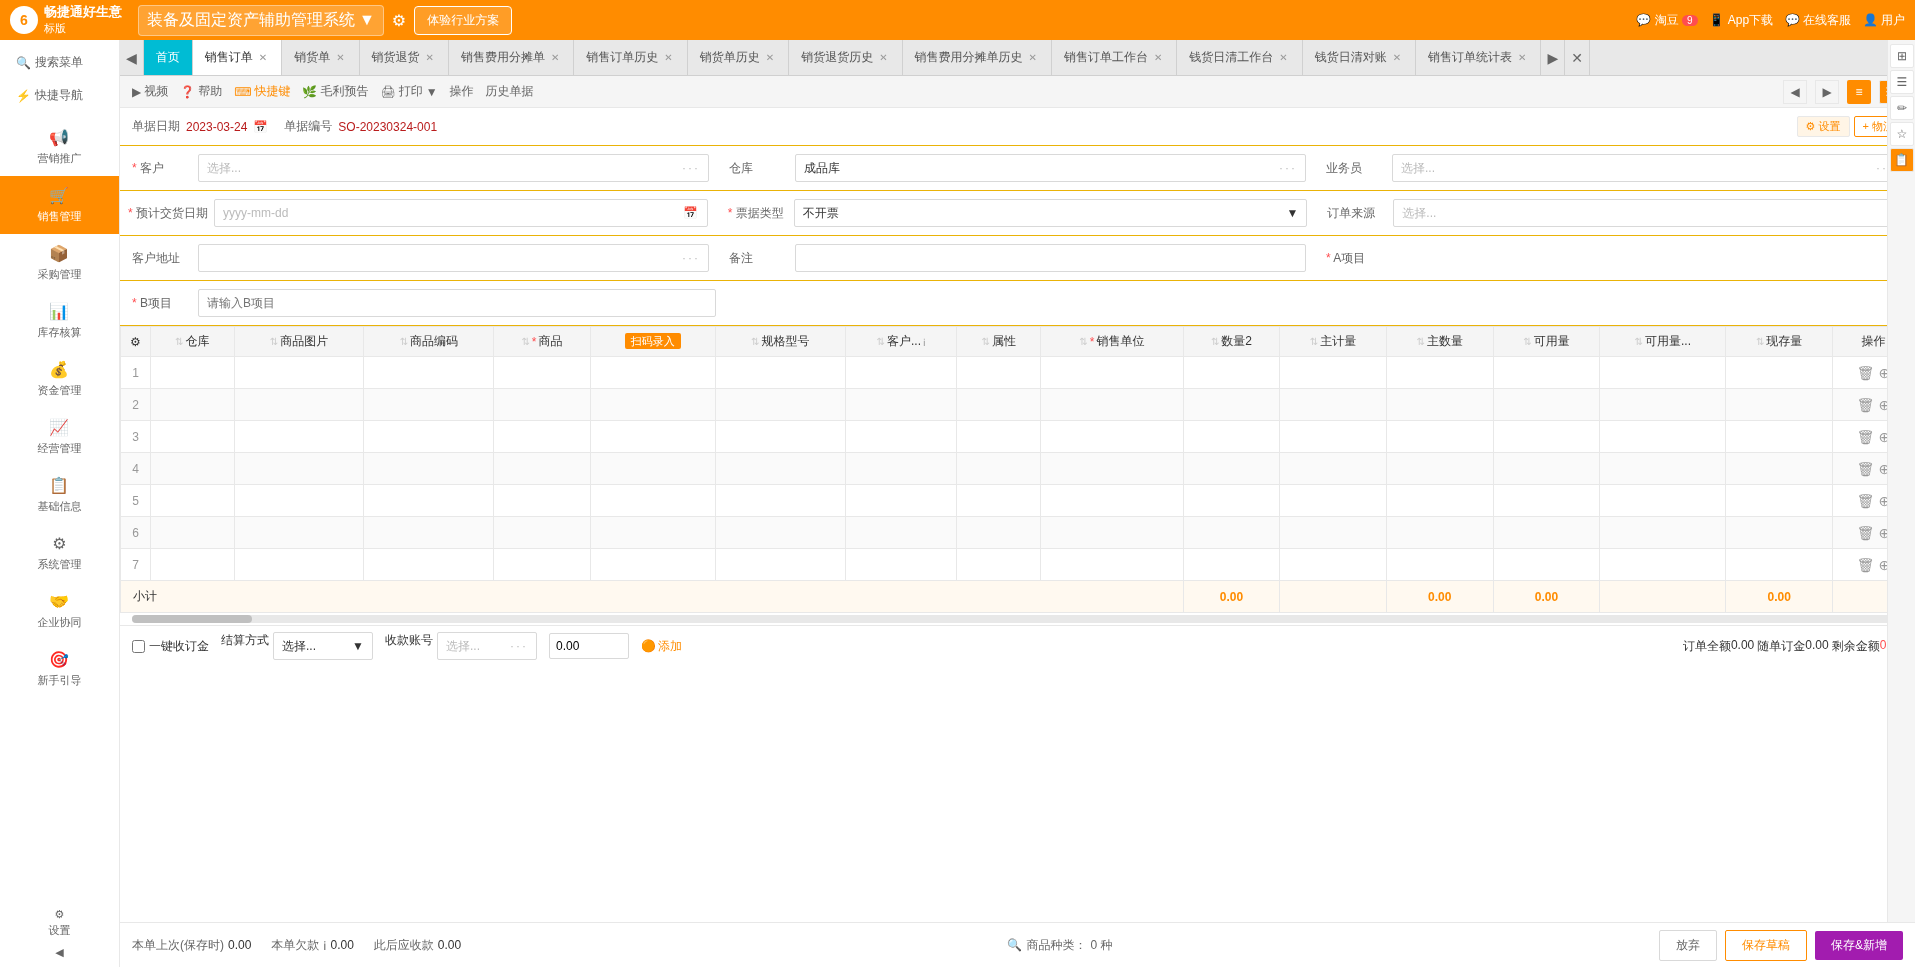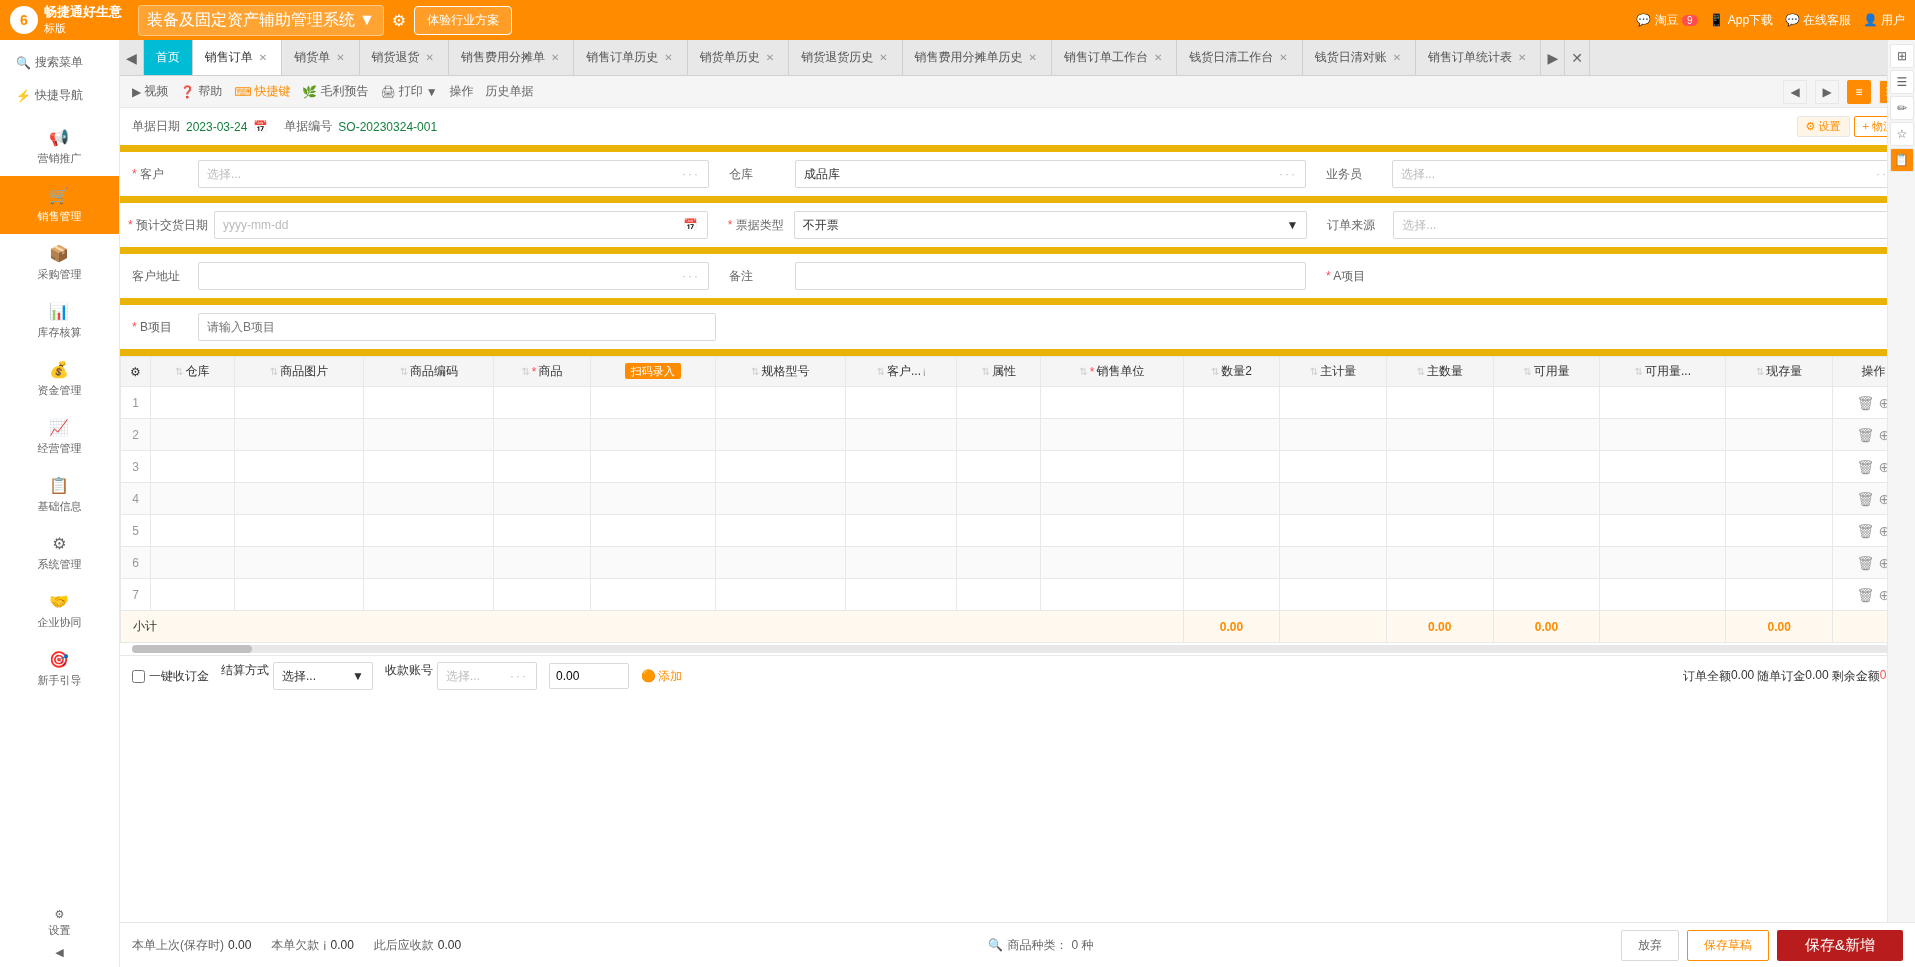--- a/index.html
+++ b/index.html
@@ -47,21 +47,21 @@
     .form-area { background: #fff; padding: 0; overflow-y: auto; flex: 1; }
 
     
     .form-toolbar { height: 32px; background: #f5f5f5; border-bottom: 1px solid #e8e8e8; display: flex; align-items: center; padding: 0 12px; gap: 12px; font-size: 12px; color: #666; }
     .form-toolbar-btn { display: flex; align-items: center; gap: 3px; cursor: pointer; color: #666; }
 
     
     .form-header { padding: 8px 12px; border-bottom: 1px solid #e8e8e8; display: flex; align-items: center; gap: 16px; }
     .form-header-field { display: flex; align-items: center; gap: 6px; font-size: 12px; }
     .form-header-field label { color: #666; }
-    .form-header-field .val { color: #15803d; font-weight: 500; }
+    .form-header-field .val { color: #b91c1c; font-weight: 500; }
     .form-row { display: flex; align-items: center; gap: 6px; }
     .form-row label { color: #666; white-space: nowrap; min-width: 60px; }
     .form-input { flex: 1; border: 1px solid #d9d9d9; border-radius: 2px; padding: 4px 8px; font-size: 12px; color: #333; outline: none; height: 28px; }
     .form-input-wrap { flex: 1; border: 1px solid #d9d9d9; border-radius: 2px; padding: 4px 8px; font-size: 12px; color: #bbb; display: flex; align-items: center; justify-content: space-between; height: 28px; background: #fff; }
     .form-select-wrap { flex: 1; border: 1px solid #d9d9d9; border-radius: 2px; padding: 4px 8px; font-size: 12px; color: #333; display: flex; align-items: center; justify-content: space-between; height: 28px; background: #fff; }
     .dots { color: #bbb; letter-spacing: 2px; }
 
     
     .detail-tabs { padding: 8px 12px 0; display: flex; gap: 0; border-bottom: 1px solid #e8e8e8; }
     .detail-tab { padding: 6px 16px; cursor: pointer; font-size: 13px; color: #666; border-bottom: 2px solid transparent; }
@@ -90,33 +90,33 @@
     
     .bottom-payment { padding: 6px 12px; border-top: 1px solid #e8e8e8; display: flex; align-items: center; gap: 12px; background: #fff; }
     .checkbox-item { display: flex; align-items: center; gap: 4px; }
     .payment-field { display: flex; align-items: flex-start; gap: 4px; }
     .payment-input { border: 1px solid #d9d9d9; border-radius: 2px; padding: 3px 6px; font-size: 12px; width: 80px; height: 26px; }
     .add-btn { color: #ff8c00; cursor: pointer; display: flex; align-items: center; gap: 2px; }
     .summary-item { display: flex; align-items: center; gap: 4px; color: #666; }
     .summary-item .val { color: #333; font-weight: 500; }
     .btn-discard { border: 1px solid #d9d9d9; background: #fff; color: #666; padding: 6px 16px; border-radius: 2px; cursor: pointer; font-size: 12px; }
     .btn-save-draft { border: 1px solid #ff8c00; background: #fff; color: #ff8c00; padding: 6px 16px; border-radius: 2px; cursor: pointer; font-size: 12px; }
-    .btn-save-new { background: #b91c1c; color: #fff; padding: 6px 28px; border-radius: 2px; cursor: pointer; font-size: 15px; border: none; }
+    .btn-save-new { background: #a21caf; color: #fff; padding: 6px 16px; border-radius: 2px; cursor: pointer; font-size: 12px; border: none; }
 
     
     .bottom-fixed { position: fixed; bottom: 0; left: 120px; right: 0; background: #fff; border-top: 1px solid #e8e8e8; height: 45px; display: flex; align-items: center; padding: 0 12px; }
     .bottom-left-summary { display: flex; gap: 20px; font-size: 12px; }
     .bottom-center { flex: 1; display: flex; align-items: center; justify-content: center; gap: 4px; font-size: 12px; color: #666; }
     .bottom-right { display: flex; align-items: center; gap: 8px; margin-left: auto; }
 
     
     .right-panel { position: fixed; right: 0; top: 40px; bottom: 45px; width: 28px; display: flex; flex-direction: column; gap: 2px; padding: 4px 2px; background: #f5f5f5; border-left: 1px solid #e8e8e8; }
     .right-panel-btn { width: 24px; height: 24px; background: #fff; border: 1px solid #e8e8e8; border-radius: 2px; display: flex; align-items: center; justify-content: center; cursor: pointer; font-size: 12px; color: #666; }
 
-    .form-section { border-bottom: 7px solid #eab308; }
+    .form-section { border-bottom: 1px solid #eab308; }
     .th-content { display: flex; align-items: center; justify-content: center; gap: 2px; }
 
     .ops-col { display: flex; align-items: center; justify-content: center; gap: 4px; }
     .op-btn { color: #999; cursor: pointer; font-size: 14px; }
   </style>
 </head>
 <body>
 
 <div class="top-bar">
   <div class="logo-area">

